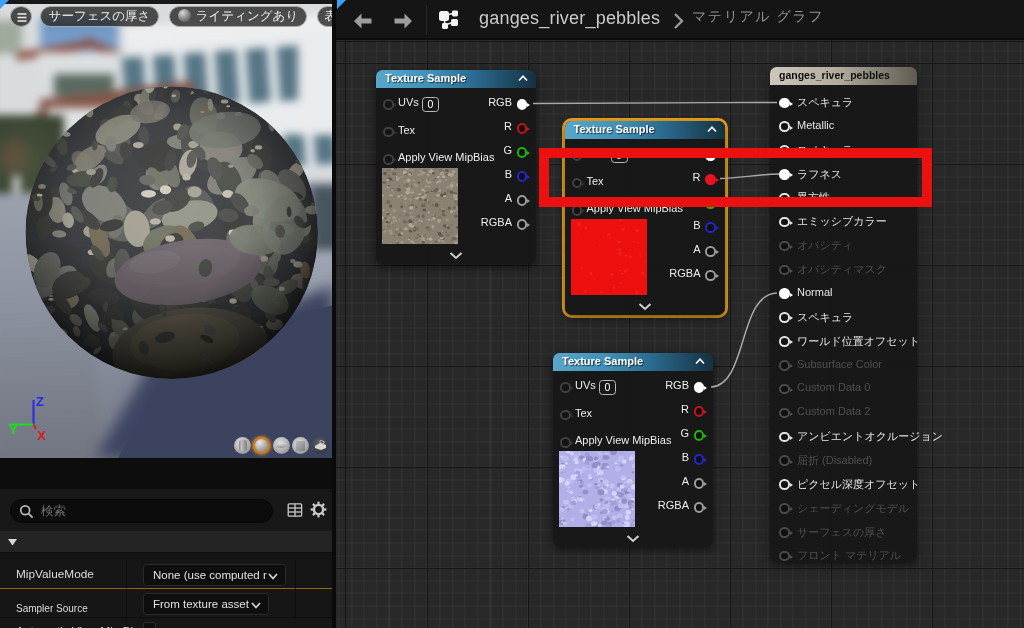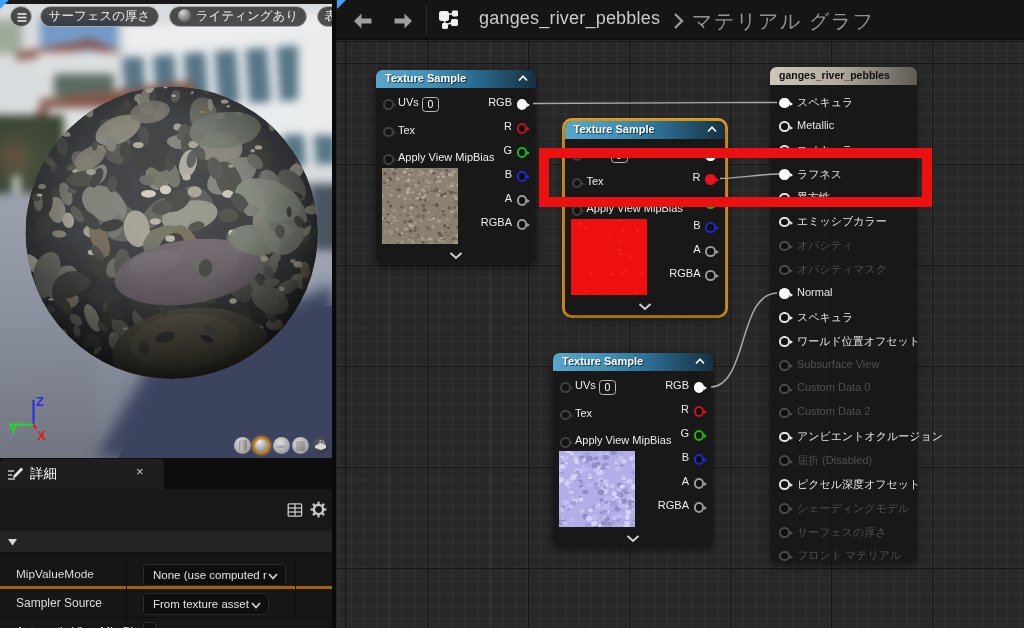--- a/index.html
+++ b/index.html
@@ -451,34 +451,29 @@
 </div>
 <div class="pillbtn" style="left:40px;top:6px;width:119px">サーフェスの厚さ</div>
 <div class="pillbtn" style="left:169px;top:6px;width:138px">
  <span style="display:inline-block;width:13px;height:13px;border-radius:50%;background:radial-gradient(circle at 35% 30%,#d8d8d8,#8e8e8e 45%,#525252 90%);vertical-align:-2px;margin-right:5px"></span>ライティングあり</div>
 <div class="pillbtn" style="left:317px;top:6px;width:40px">表示</div>
 
 </div>
 
 <div style="position:absolute;left:0;top:458px;width:332px;height:170px;background:#151515;overflow:hidden">
  <div style="position:absolute;left:0;top:0;width:332px;height:31px;background:#0d0d0d">
-  <div style="position:absolute;left:0;top:0.5px;width:164px;height:31px;background:#1e1e1e;border-radius:5px 5px 0 0">
-    <span style="position:absolute;left:7px;top:7px"><svg width="17" height="17" viewBox="0 0 17 17">
-              <g stroke="#cfcfcf" stroke-width="1.4">
-                <line x1="1" y1="5" x2="7" y2="5"></line>
-                <line x1="1" y1="9" x2="5" y2="9"></line>
-                <line x1="1" y1="13" x2="8" y2="13"></line>
-              </g>
-              <path d="M14.2 1.6 l2 2 L8.6 11.2 l-2.6 0.7 0.7-2.6 Z" fill="#e4e4e4"></path>
-            </svg></span>
-    <span style="position:absolute;left:30px;top:6px;font-size:13.5px;color:#fff">詳細</span>
-    <span style="position:absolute;left:136px;top:5px;font-size:13px;color:#c9c9c9">×</span>
-  </div>
  </div>
  <div style="position:absolute;left:0;top:31px;width:332px;height:42px;background:#181818">
+  <div style="position:absolute;left:10px;top:10px;width:263px;height:24px;background:#0c0c0c;border:1px solid #070707;border-radius:12px">
+    <span style="position:absolute;left:8px;top:4px"><svg width="15" height="15" viewBox="0 0 15 15">
+              <circle cx="6.2" cy="6.2" r="4.4" fill="none" stroke="#b9b9b9" stroke-width="1.7"></circle>
+              <line x1="9.6" y1="9.6" x2="13.6" y2="13.6" stroke="#b9b9b9" stroke-width="1.9"></line>
+            </svg></span>
+    <span style="position:absolute;left:30px;top:3px;font-size:12.5px;color:#6f6f6f">検索</span>
+  </div>
   <span style="position:absolute;left:287px;top:13px"><svg width="16" height="16" viewBox="0 0 16 16">
             <g stroke="#c9c9c9" stroke-width="1.3" fill="none">
               <rect x="1.2" y="1.8" width="13.4" height="12.4" rx="1"></rect>
               <line x1="1.2" y1="6" x2="14.6" y2="6"></line>
               <line x1="1.2" y1="10" x2="14.6" y2="10"></line>
               <line x1="8" y1="1.8" x2="8" y2="14.2"></line>
             </g>
           </svg></span>
   <span style="position:absolute;left:309px;top:11px"><svg width="19" height="19" viewBox="0 0 19 19">
             <g stroke="#c9c9c9" stroke-width="2.2">
@@ -493,32 +488,32 @@
             </g>
             <circle cx="9.5" cy="9.5" r="4.6" fill="none" stroke="#c9c9c9" stroke-width="2.4"></circle>
             <circle cx="9.5" cy="9.5" r="1.6" fill="#161616"></circle>
           </svg></span>
  </div>
  <div style="position:absolute;left:0;top:73px;width:332px;height:22px;background:#242424;border-bottom:1px solid #0e0e0e">
    <svg width="9" height="7" style="position:absolute;left:8px;top:8px">
           <polygon points="0,0 9,0 4.5,6.5" fill="#d8d8d8"></polygon>
         </svg>
  </div>
- <div style="position:absolute;left:0;top:102px;width:332px;height:29px;background:#161616;border-bottom:3px solid #a16207">
+ <div style="position:absolute;left:0;top:102px;width:332px;height:29px;background:#161616;border-bottom:1px solid #a16207">
    <div style="position:absolute;left:126px;top:0;width:1px;height:29px;background:#0e0e0e"></div>
    <div style="position:absolute;left:295px;top:0;width:1px;height:29px;background:#0e0e0e"></div>
    <span style="position:absolute;left:16px;top:7px;font-size:11.8px;color:#dcdcdc">MipValueMode</span>
    <div class="combo" style="left:143px;top:3.5px;width:143px">None (use computed r<svg width="10" height="7" style="position:absolute;right:7px;top:8px">
             <polyline points="1,1 5,5.5 9,1" stroke="#d0d0d0" stroke-width="1.8" fill="none"></polyline>
           </svg></div>
  </div>
  <div style="position:absolute;left:0;top:131px;width:332px;height:29px;background:#161616;border-bottom:1px solid #0e0e0e">
    <div style="position:absolute;left:126px;top:0;width:1px;height:29px;background:#0e0e0e"></div>
    <div style="position:absolute;left:295px;top:0;width:1px;height:29px;background:#0e0e0e"></div>
-   <span style="position:absolute;left:16px;top:7px;font-size:12px;color:#dcdcdc">Sampler Source</span>
+   <span style="position:absolute;left:16px;top:14px;font-size:10px;color:#dcdcdc">Sampler Source</span>
    <div class="combo" style="left:143px;top:3.5px;width:126px">From texture asset<svg width="10" height="7" style="position:absolute;right:7px;top:8px">
             <polyline points="1,1 5,5.5 9,1" stroke="#d0d0d0" stroke-width="1.8" fill="none"></polyline>
           </svg></div>
  </div>
  <div style="position:absolute;left:0;top:160px;width:332px;height:10px;background:#161616">
    <div style="position:absolute;left:126px;top:0;width:1px;height:14px;background:#0e0e0e"></div>
    <span style="position:absolute;left:16px;top:6px;font-size:11.8px;color:#dcdcdc">Automatic View Mip Bias</span>
    <div style="position:absolute;left:143px;top:4px;width:13px;height:13px;background:#0e0e0e;border:1px solid #2c2c2c;border-radius:2px"></div>
  </div>
 </div>
@@ -541,21 +536,21 @@
             </g>
             <rect x="2" y="2" width="10" height="10" rx="2.5" fill="#f2f2f2"></rect>
             <rect x="15" y="1.5" width="6" height="6" rx="1.4" fill="#f2f2f2"></rect>
             <rect x="5" y="14" width="6" height="6" rx="1.4" fill="#f2f2f2"></rect>
             <rect x="14" y="10" width="7" height="7" rx="1.6" fill="#f2f2f2"></rect>
           </svg></span>
  <span style="position:absolute;left:143px;top:8px;font-size:18px;color:#cbcbcb;letter-spacing:0.2px">ganges_river_pebbles</span>
  <svg width="11" height="16" style="position:absolute;left:337px;top:13px">
           <polyline points="2,1 9,8 2,15" stroke="#9a9a9a" stroke-width="2.4" fill="none"></polyline>
         </svg>
- <span style="position:absolute;left:356px;top:8px;font-size:20px;color:#949494;letter-spacing:1.5px">マテリアル グラフ</span>
+ <span style="position:absolute;left:356px;top:8px;font-size:14px;color:#949494;letter-spacing:1.5px">マテリアル グラフ</span>
 </div>
 <svg width="10" height="10" style="position:absolute;left:1px;top:0;z-index:7">
         <polygon points="0,0 9,0 0,9" fill="#3da0f5"></polygon>
       </svg>
 
 <svg width="688" height="628" viewBox="0 0 688 628" style="position:absolute;left:0;top:0;z-index:15;pointer-events:none">
 <path d="M 197 103.5 C 280 103.5 360 102.5 441 102.5" stroke="#a8a8a8" stroke-width="1.4" fill="none"></path>
 <path d="M 384 178.5 C 405 178 420 174.5 443 174" stroke="#a8a8a8" stroke-width="1.4" fill="none"></path>
 <path d="M 375 387 C 412 385 402 294 441 293" stroke="#a8a8a8" stroke-width="1.5" fill="none"></path>
 </svg>
@@ -1253,21 +1248,21 @@
         <div class="otxt odis" style="top:171.2px">オパシティ</div>
         <div class="pin pdo" style="left:9px;top:197.5px"></div>
         <div class="otxt odis" style="top:195.0px">オパシティマスク</div>
         <div class="pin pwf" style="left:9px;top:221.4px"></div>
         <div class="otxt" style="top:218.9px">Normal</div>
         <div class="pin pwo" style="left:9px;top:245.2px"></div>
         <div class="otxt" style="top:242.7px">スペキュラ</div>
         <div class="pin pwo" style="left:9px;top:269.1px"></div>
         <div class="otxt" style="top:266.6px">ワールド位置オフセット</div>
         <div class="pin pdo" style="left:9px;top:293.0px"></div>
-        <div class="otxt odis" style="top:290.5px">Subsurface View</div>
+        <div class="otxt odis" style="top:290.5px">Subsurface Color</div>
         <div class="pin pdo" style="left:9px;top:316.8px"></div>
         <div class="otxt odis" style="top:314.3px">Custom Data 0</div>
         <div class="pin pdo" style="left:9px;top:340.7px"></div>
         <div class="otxt odis" style="top:338.2px">Custom Data 2</div>
         <div class="pin pwo" style="left:9px;top:364.5px"></div>
         <div class="otxt" style="top:362.0px">アンビエントオクルージョン</div>
         <div class="pin pdo" style="left:9px;top:388.4px"></div>
         <div class="otxt odis" style="top:385.9px">屈折 (Disabled)</div>
         <div class="pin pwo" style="left:9px;top:412.3px"></div>
         <div class="otxt" style="top:409.8px">ピクセル深度オフセット</div>

